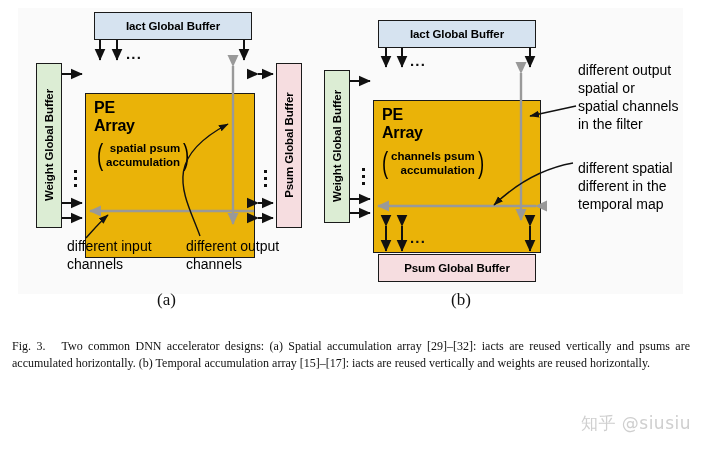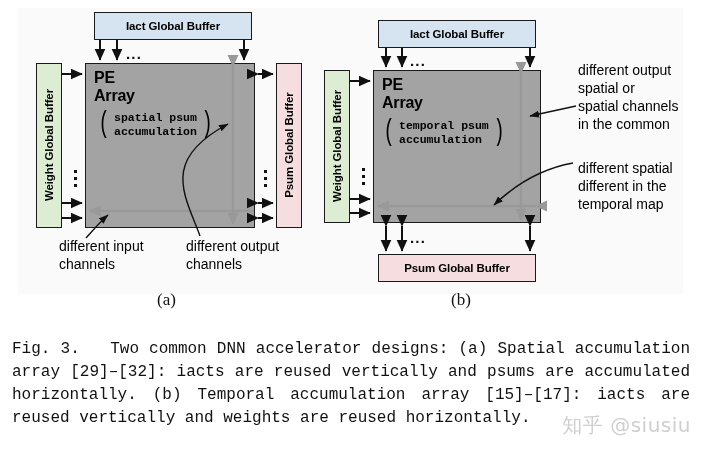--- a/index.html
+++ b/index.html
@@ -33,22 +33,23 @@
     align-items: center;
     justify-content: center;
     font-weight: bold;
     color: #000;
     line-height: 1.05;
   }
   .box.iact   { background: #d6e3f0; }
   .box.psum   { background: #f6dde0; }
   .box.weight { background: #dcedd4; }
   .box.pearray{
-    background: #a3a3a3;
+    background: #eab308;
     display: block;
+    margin-top: 30px;
   }
   .vert-label {
     transform: rotate(-90deg);
     white-space: nowrap;
     font-size: 11.5px;
     letter-spacing: -0.1px;
   }
   .h-label { font-size: 11.5px; white-space: nowrap; letter-spacing: -0.1px;}
 
   
@@ -57,24 +58,23 @@
     font-weight: bold;
     font-size: 16px;
     color: #000;
     letter-spacing: -0.2px;
     line-height: 1.12;
   }
   .accum {
     position: absolute;
     font-size: 11.5px;
     color: #000;
-    text-align: left;
+    text-align: right;
     line-height: 1.22;
     white-space: nowrap;
-    font-family: Liberation Mono, monospace;
   }
   .accum .paren {
     display: inline-block;
     font-size: 30px;
     font-weight: 300;
     vertical-align: middle;
     transform: scaleX(0.62);
     line-height: 0.78;
     color: #000;
   }
@@ -120,32 +120,32 @@
     width: 3px; height: 3px;
     background: #111;
     margin-bottom: 4px;
   }
 
   
   #caption {
     position: absolute;
     left: 12px; top: 338px;
     width: 678px;
-    font-family: Liberation Mono, monospace;
-    font-size: 16px;
+    font-family: Liberation Serif, serif;
+    font-size: 12px;
     line-height: 1.44;
     color: #111;
     text-align: justify;
     text-justify: inter-word;
   }
   #caption .fignum { white-space: nowrap; }
   #watermark {
     position: absolute;
     right: 10px; top: 412px;
-    font-size: 20px;
+    font-size: 17px;
     color: #cfcfcf;
     font-family: "DejaVu Sans", sans-serif;
     letter-spacing: 0.5px;
   }
   svg.overlay {
     position: absolute;
     left: 0; top: 0;
     width: 701px; height: 322px;
     pointer-events: none;
   }
@@ -186,21 +186,21 @@
       <i></i>
       <i></i>
       <i></i>
     </div>
   <div class="dots-v" style="left:264px; top:170px;">
       <i></i>
       <i></i>
       <i></i>
     </div>
 
-  <div class="anno" style="left:59px; top:238px;">
+  <div class="anno" style="left:67px; top:238px;">
     <span>different input</span><br>
     <span>channels</span>
   </div>
   <div class="anno" style="left:186px; top:238px;">
     <span>different output</span><br>
     <span>channels</span>
   </div>
 
   <div class="sublabel" style="left:157px; top:290px;">(a)</div>
 
@@ -212,21 +212,21 @@
     <span class="vert-label">Weight Global Buffer</span>
   </div>
 
   <div class="box pearray" style="left:373px; top:70px; width:168px; height:153px;">
     <div class="pe-title" style="left:8px; top:5px;">
       <span>PE</span><br>
       <span>Array</span>
     </div>
     <div class="accum" style="left:6px; top:48px;">
       <span class="paren">(</span><span class="inner">
-        <span>temporal psum</span><br>
+        <span>channels psum</span><br>
         <span>accumulation</span>
       </span><span class="paren">)</span>
     </div>
   </div>
 
   <div class="box psum" style="left:378px; top:254px; width:158px; height:28px;">
     <span class="h-label">Psum Global Buffer</span>
   </div>
 
   <div class="dots-h" style="left:410px; top:53px;">...</div>
@@ -234,21 +234,21 @@
   <div class="dots-v" style="left:362px; top:168px;">
       <i></i>
       <i></i>
       <i></i>
     </div>
 
   <div class="anno" style="left:578px; top:62px;">
     <span>different output</span><br>
     <span>spatial or</span><br>
     <span>spatial channels</span><br>
-    <span>in the common</span>
+    <span>in the filter</span>
   </div>
   <div class="anno" style="left:578px; top:160px;">
     <span>different spatial</span><br>
     <span>different in the</span><br>
     <span>temporal map</span>
   </div>
 
   <div class="sublabel" style="left:451px; top:290px;">(b)</div>
 
   <svg class="overlay" viewBox="0 0 701 322" xmlns="http://www.w3.org/2000/svg">

